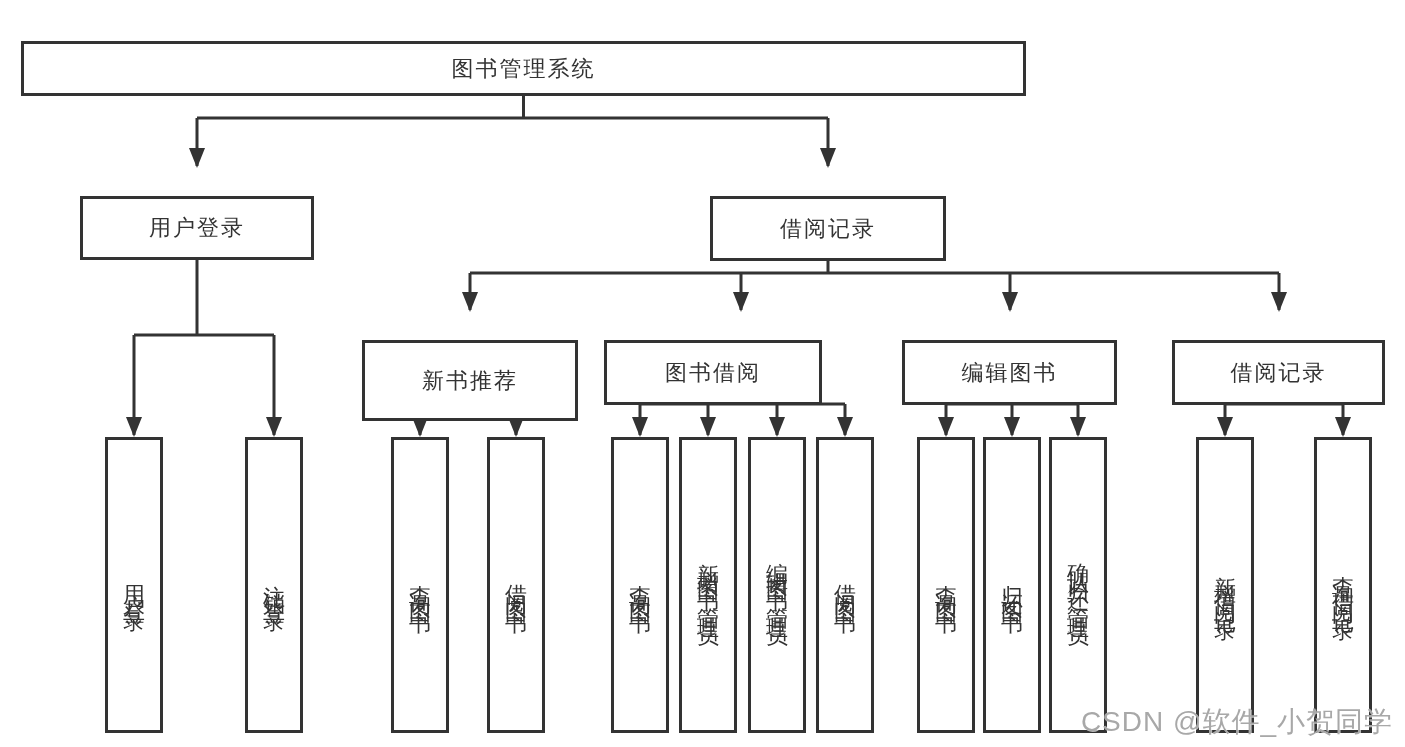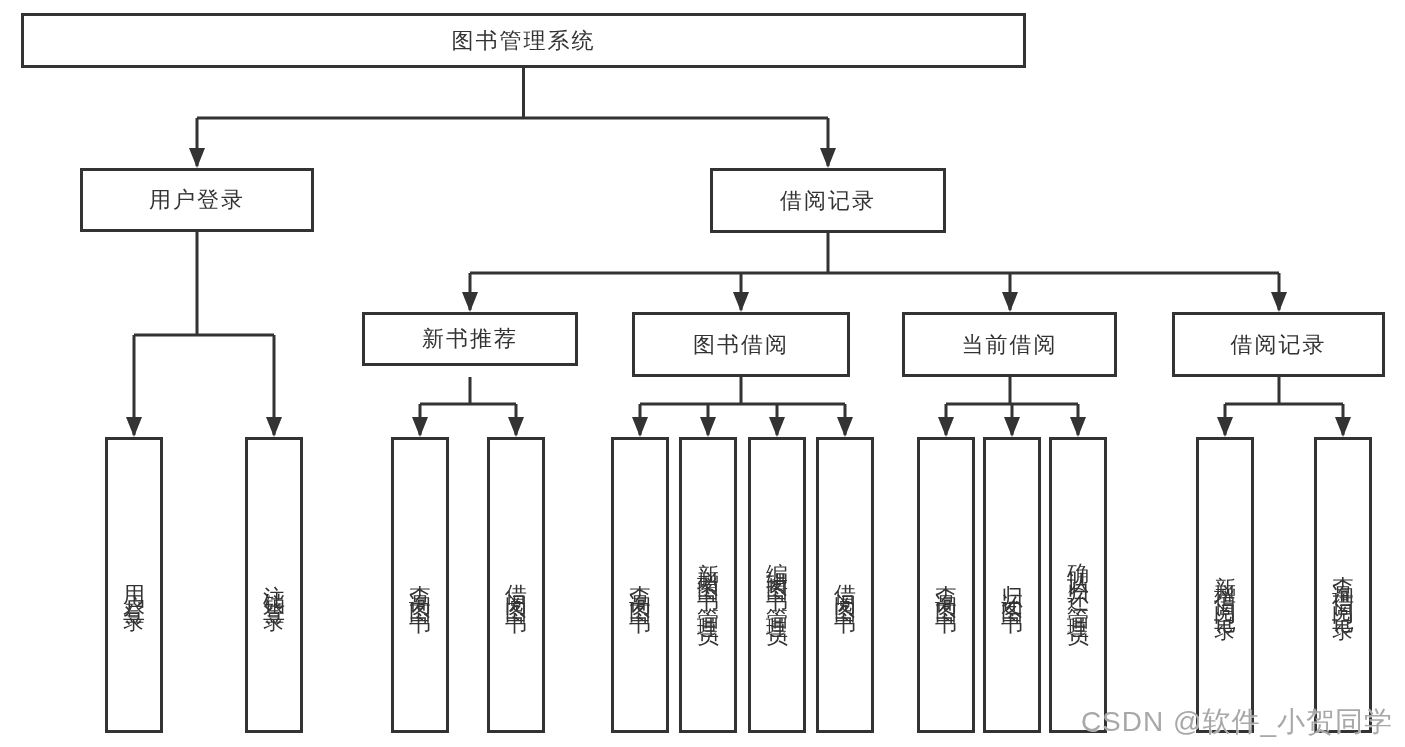--- a/index.html
+++ b/index.html
@@ -14,21 +14,21 @@
     background:var(--background); overflow:hidden;
   }
   .canvas svg{position:absolute; left:0; top:0;}
   .ln{stroke:var(--line); stroke-width:3; fill:none;}
   .ar{fill:var(--line); stroke:none;}
   .hnode{
     position:absolute; background:var(--box-background);
     border:3px solid var(--line);
     display:flex; align-items:center; justify-content:center;
     font-size:22px; color:var(--text); letter-spacing:2px;
-    z-index:2; white-space:nowrap;
+    z-index:2; white-space:nowrap;margin-top:28px;
   }
   .vnode{
     position:absolute; background:var(--box-background);
     border:3px solid var(--line);
     display:flex; align-items:center; justify-content:center;
     z-index:2;
   }
   .vnode span{
     writing-mode:vertical-rl; text-orientation:mixed;
     font-size:22px; color:var(--text); letter-spacing:9px; line-height:1;
@@ -86,28 +86,28 @@
     <span>图书管理系统</span>
   </div>
 
   <div class="hnode" style="left:80px;top:168px;width:234px;height:64px">
     <span>用户登录</span>
   </div>
   <div class="hnode" style="left:710px;top:168px;width:236px;height:65px">
     <span>借阅记录</span>
   </div>
 
-  <div class="hnode" style="left:362px;top:312px;width:216px;height:54px">
+  <div class="hnode" style="left:362px;top:312px;width:216px;height:81px">
     <span>新书推荐</span>
   </div>
-  <div class="hnode" style="left:632px;top:312px;width:218px;height:65px">
+  <div class="hnode" style="left:604px;top:312px;width:218px;height:65px">
     <span>图书借阅</span>
   </div>
   <div class="hnode" style="left:902px;top:312px;width:215px;height:65px">
-    <span>当前借阅</span>
+    <span>编辑图书</span>
   </div>
   <div class="hnode" style="left:1172px;top:312px;width:213px;height:65px">
     <span>借阅记录</span>
   </div>
 
   <div class="vnode" style="left:105px;top:437px;width:58px;height:296px">
     <span>用户登录</span>
   </div>
   <div class="vnode" style="left:245px;top:437px;width:58px;height:296px">
     <span>注销登录</span>

